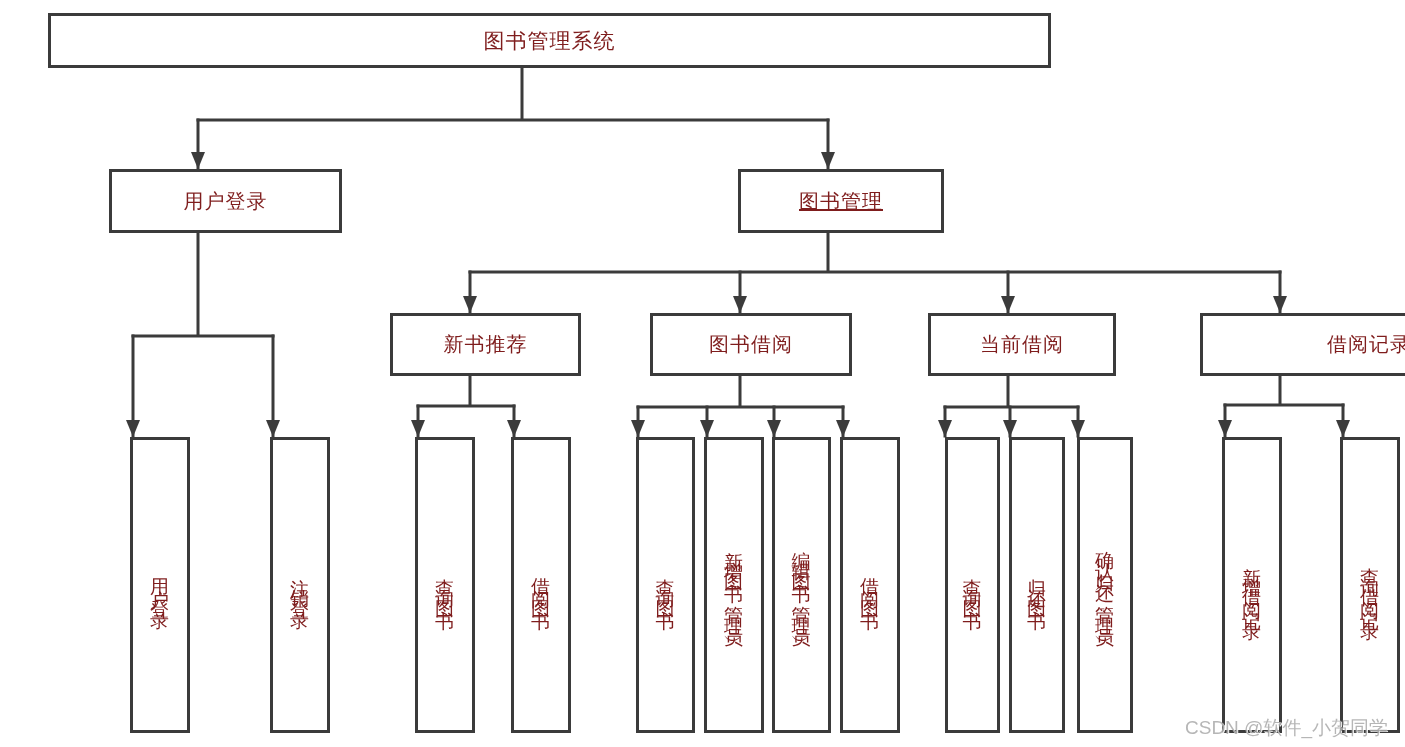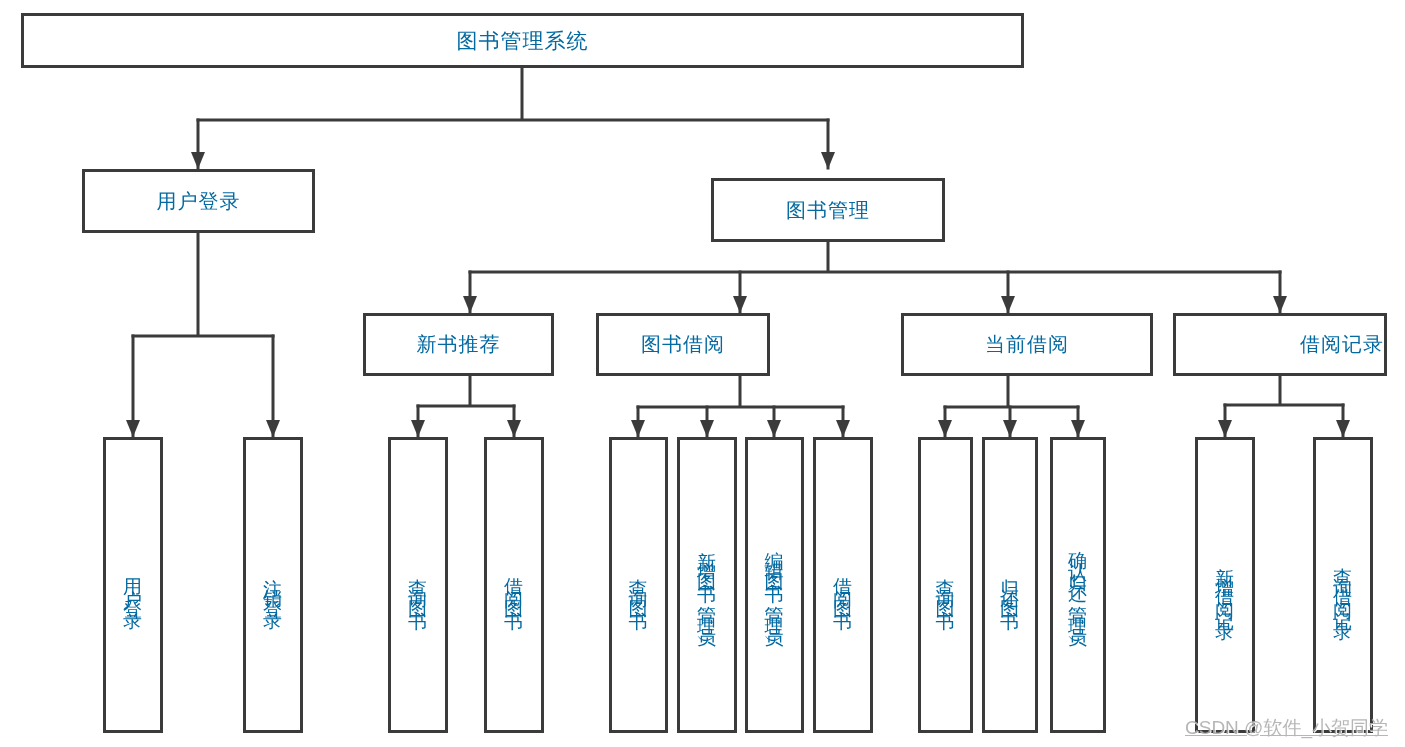--- a/index.html
+++ b/index.html
@@ -22,21 +22,22 @@
     pointer-events: none;
   }
   .node {
     position: absolute;
     box-sizing: border-box;
     background: #ffffff;
     border: 3px solid #3b3b3b;
     display: flex;
     align-items: center;
     justify-content: center;
-    color: #0369a1;
+    color: #7f1d1d;
+    margin-left: 27px;
   }
   .h-node {
     font-size: 20px;
     letter-spacing: 1px;
     white-space: nowrap;
   }
   .root-node {
     font-size: 21px;
   }
   .v-node .v-text {
@@ -49,21 +50,20 @@
   }
   .watermark {
     position: absolute;
     left: 1185px;
     top: 715px;
     font-size: 19px;
     color: #afafaf;
     opacity: 0.9;
     white-space: nowrap;
     text-shadow: 1px 1px 0 #ffffff;
-    text-decoration: underline;
   }
 </style>
 </head>
 <body>
 
 <div class="stage">
 
   <svg class="connector-layer" width="1405" height="747" viewBox="0 0 1405 747">
     <defs>
       <marker id="arrow" viewBox="0 0 17 14" markerWidth="17" markerHeight="14" refX="16" refY="7" orient="auto" markerUnits="userSpaceOnUse">
@@ -107,31 +107,31 @@
     </g>
   </svg>
 
   <div class="node h-node root-node" style="left:21px; top:13px; width:1003px; height:55px;">
     <span>图书管理系统</span>
   </div>
 
   <div class="node h-node" style="left:82px; top:169px; width:233px; height:64px;">
     <span>用户登录</span>
   </div>
-  <div class="node h-node" style="left:711px; top:178px; width:234px; height:64px;">
+  <div class="node h-node" style="left:711px; top:169px; width:206px; height:64px;text-decoration:underline;">
     <span>图书管理</span>
   </div>
 
   <div class="node h-node" style="left:363px; top:313px; width:191px; height:63px;">
     <span>新书推荐</span>
   </div>
-  <div class="node h-node" style="left:596px; top:313px; width:174px; height:63px;">
+  <div class="node h-node" style="left:623px; top:313px; width:202px; height:63px;">
     <span>图书借阅</span>
   </div>
-  <div class="node h-node" style="left:901px; top:313px; width:252px; height:63px;">
+  <div class="node h-node" style="left:901px; top:313px; width:188px; height:63px;">
     <span>当前借阅</span>
   </div>
   <div class="node h-node" style="left:1173px; top:313px; width:214px; height:63px;justify-content:flex-end;">
     <span>借阅记录</span>
   </div>
 
   <div class="node v-node" style="left:103px; top:437px; width:60px; height:296px;">
     <span class="v-text">用户登录</span>
   </div>
   <div class="node v-node" style="left:243px; top:437px; width:60px; height:296px;">

